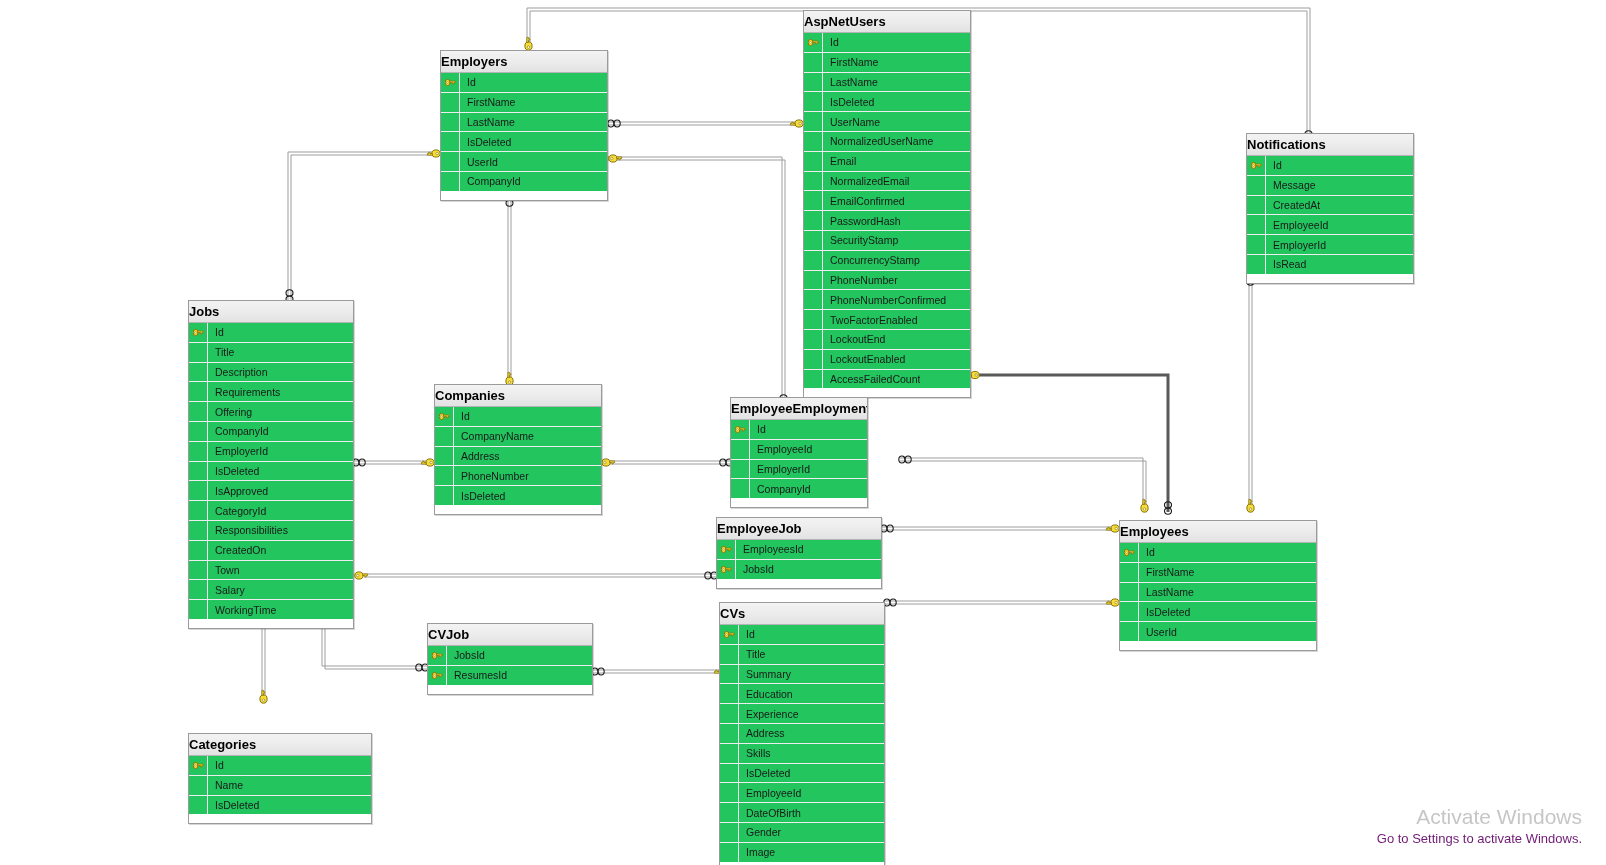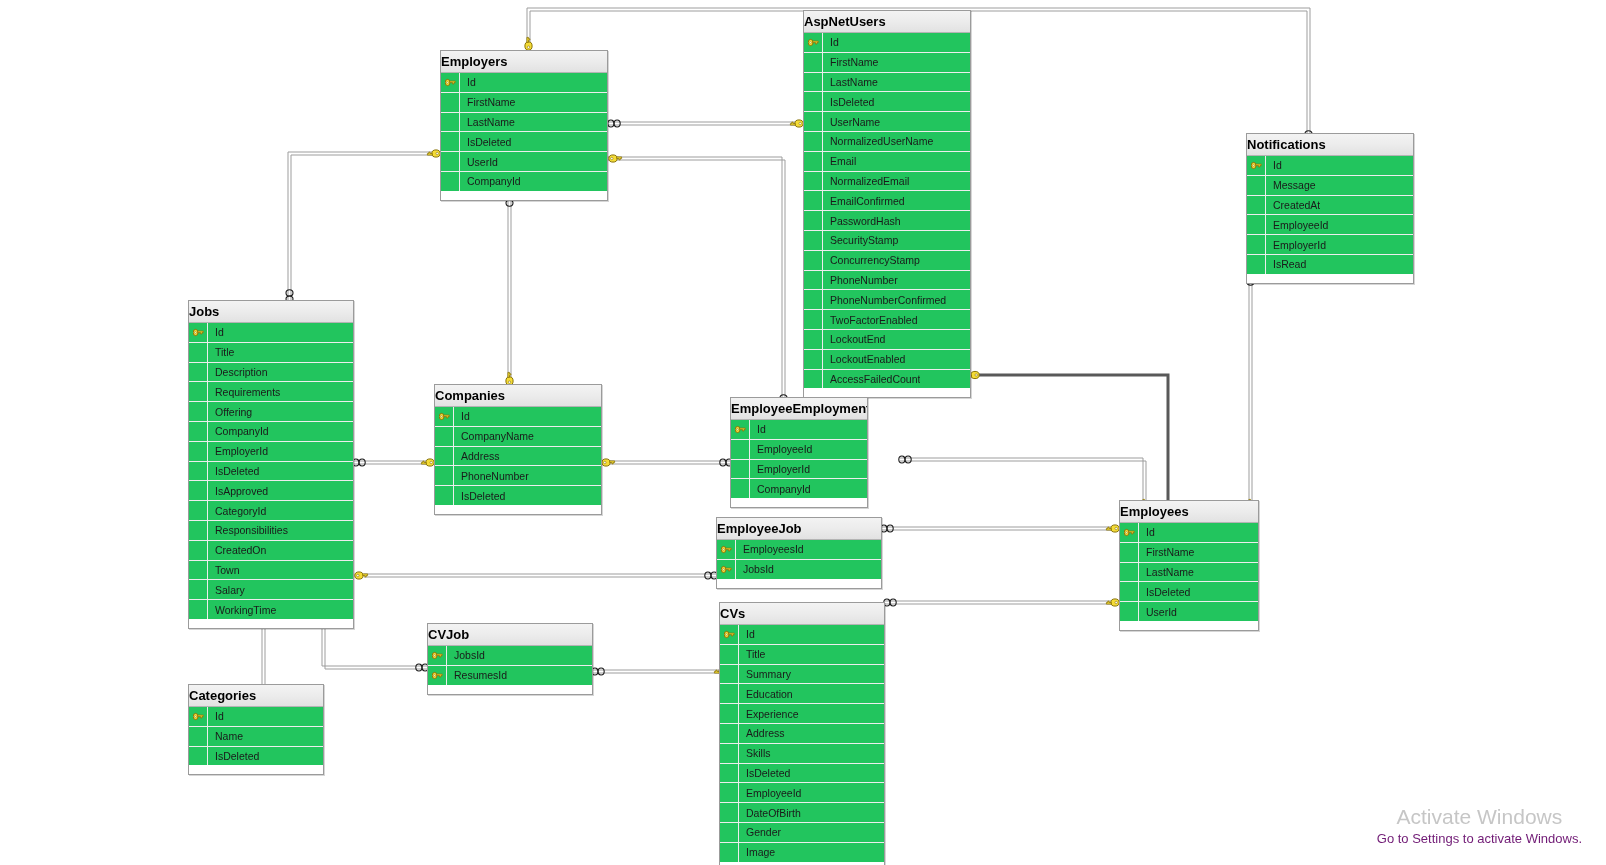--- a/index.html
+++ b/index.html
@@ -45,21 +45,21 @@
   }
   .fname{padding-left:7px;overflow:hidden;}
   .pad{height:9px;background:#fff;}
 
   
   .keyico{display:block;width:11px;height:9px;}
 
   
   #wm{
     position:absolute;right:24px;bottom:16px;z-index:2;
-    text-align:center;color:#c9c9c9;
+    text-align:right;color:#c9c9c9;
     font-family:"Liberation Sans", sans-serif;
     text-shadow:0 0 1px rgba(255,255,255,.6);
     user-select:none;
   }
   #wm .t1{font-size:21px;line-height:25px;color:#c6c6c6;}
   #wm .t2{font-size:13px;line-height:20px;color:#701a75;}
 </style>
 </head>
 <body>
 
@@ -466,21 +466,21 @@
             <div class="gutter"></div>
             <div class="fname">EmployerId</div>
           </div>
           <div class="row">
             <div class="gutter"></div>
             <div class="fname">CompanyId</div>
           </div>
         </div>
         <div class="pad"></div>
       </div>
-      <div class="tbl" style="left: 1119px; top: 500px; width: 140px;">
+      <div class="tbl" style="left: 1119px; top: 520px; width: 198px;">
         <div class="hdr">Employees</div>
         <div class="rows">
           <div class="row">
             <div class="gutter">
               <svg class="keyico" viewBox="0 0 11 9" xmlns="http://www.w3.org/2000/svg">
                 <ellipse cx="2.6" cy="4.5" rx="2.4" ry="3.1" fill="#f5dc36" stroke="#8a7408" stroke-width="1"></ellipse>
                 <circle cx="2.4" cy="4.5" r="0.9" fill="#ffffff" stroke="#8a7408" stroke-width=".5"></circle>
                 <path d="M4.6 3.1 L10.2 3.1 L10.2 4.6 L8.9 4.6 L8.9 6.0 L7.6 6.0 L7.6 4.6 L4.6 4.6 Z" fill="#f5dc36" stroke="#8a7408" stroke-width=".8" stroke-linejoin="round"></path>
               </svg>
             </div>
@@ -610,21 +610,21 @@
                 <ellipse cx="2.6" cy="4.5" rx="2.4" ry="3.1" fill="#f5dc36" stroke="#8a7408" stroke-width="1"></ellipse>
                 <circle cx="2.4" cy="4.5" r="0.9" fill="#ffffff" stroke="#8a7408" stroke-width=".5"></circle>
                 <path d="M4.6 3.1 L10.2 3.1 L10.2 4.6 L8.9 4.6 L8.9 6.0 L7.6 6.0 L7.6 4.6 L4.6 4.6 Z" fill="#f5dc36" stroke="#8a7408" stroke-width=".8" stroke-linejoin="round"></path>
               </svg>
             </div>
             <div class="fname">ResumesId</div>
           </div>
         </div>
         <div class="pad"></div>
       </div>
-      <div class="tbl" style="left: 188px; top: 684px; width: 136px;">
+      <div class="tbl" style="left: 188px; top: 733px; width: 184px;">
         <div class="hdr">Categories</div>
         <div class="rows">
           <div class="row">
             <div class="gutter">
               <svg class="keyico" viewBox="0 0 11 9" xmlns="http://www.w3.org/2000/svg">
                 <ellipse cx="2.6" cy="4.5" rx="2.4" ry="3.1" fill="#f5dc36" stroke="#8a7408" stroke-width="1"></ellipse>
                 <circle cx="2.4" cy="4.5" r="0.9" fill="#ffffff" stroke="#8a7408" stroke-width=".5"></circle>
                 <path d="M4.6 3.1 L10.2 3.1 L10.2 4.6 L8.9 4.6 L8.9 6.0 L7.6 6.0 L7.6 4.6 L4.6 4.6 Z" fill="#f5dc36" stroke="#8a7408" stroke-width=".8" stroke-linejoin="round"></path>
               </svg>
             </div>

